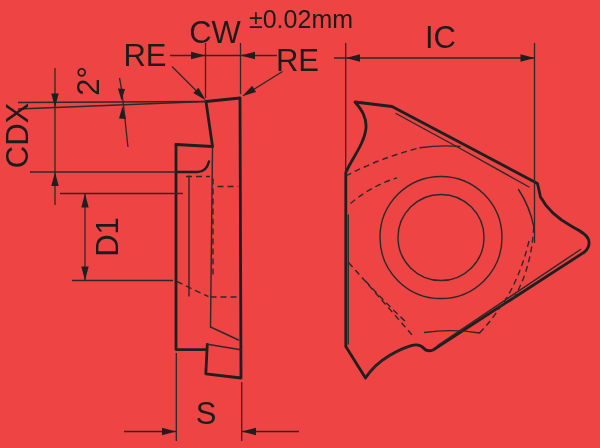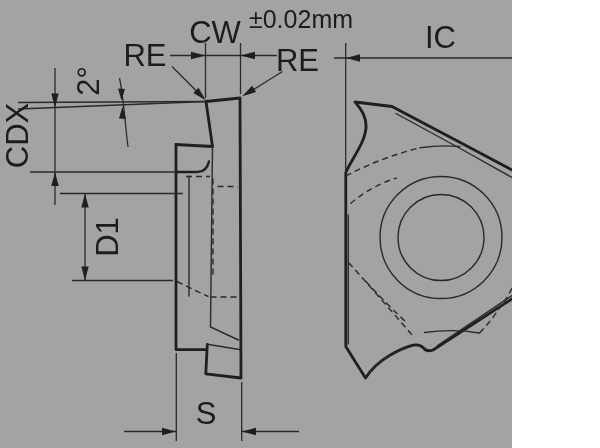--- a/index.html
+++ b/index.html
@@ -1,16 +1,16 @@
 <!DOCTYPE html>
 <html><head>
 <meta charset="utf-8">
 <style>
   html,body{margin:0;padding:0;background:#ffffff;}
-  .canvas{position:relative;width:512px;height:448px;background:#a3a3a3;overflow:hidden;}
+  .canvas{position:relative;width:600px;height:448px;background:#ef4444;overflow:hidden;}
   svg{display:block;}
   .ln-thick{stroke:#1f1f1f;stroke-width:2.8;fill:none;stroke-linejoin:round;stroke-linecap:round;}
   .ln-med{stroke:#1f1f1f;stroke-width:2.4;fill:none;stroke-linejoin:round;stroke-linecap:round;}
   .ln{stroke:#2a2a2a;stroke-width:1.4;fill:none;stroke-linecap:round;}
   .dim{stroke:#2a2a2a;stroke-width:1.3;fill:none;stroke-linecap:butt;}
   .dash{stroke:#2a2a2a;stroke-width:1.4;fill:none;stroke-dasharray:6 4;stroke-linecap:butt;}
   .arrow{fill:#1f1f1f;stroke:none;}
   text{fill:#1c1c1c;font-family:"Liberation Sans","DejaVu Sans",sans-serif;}
   .t-big{font-size:31px;}
   .t-tol{font-size:25px;}

